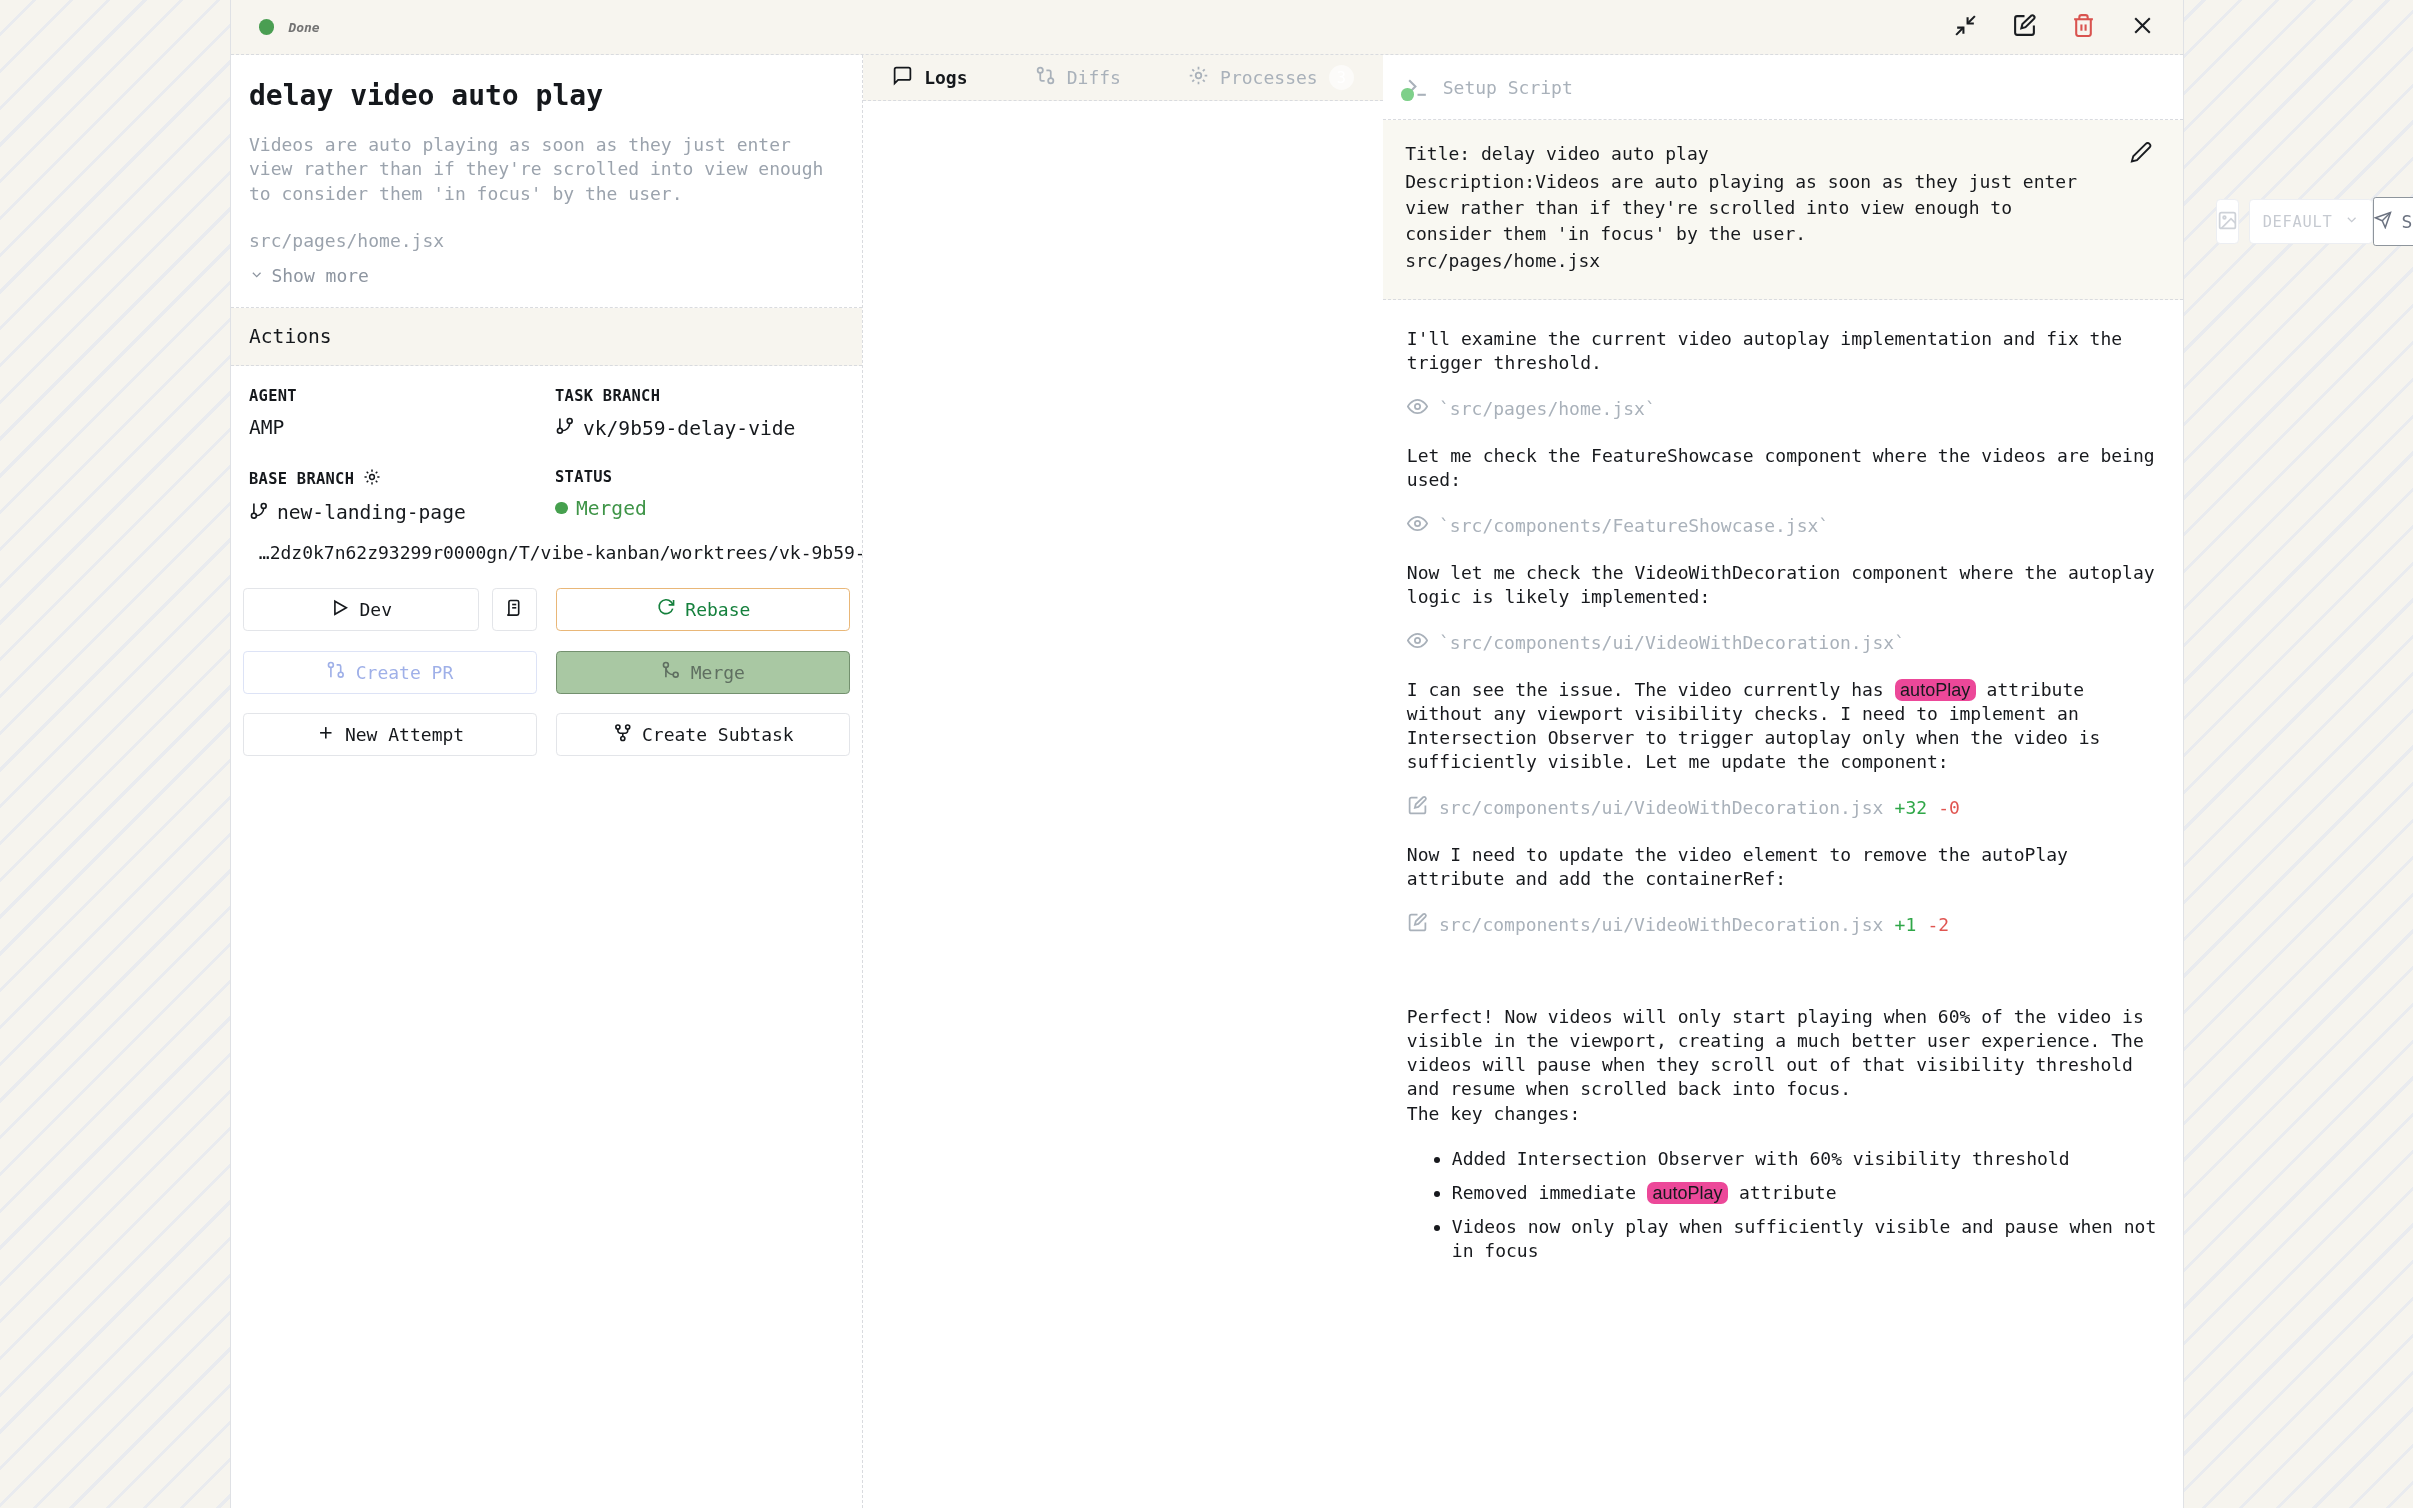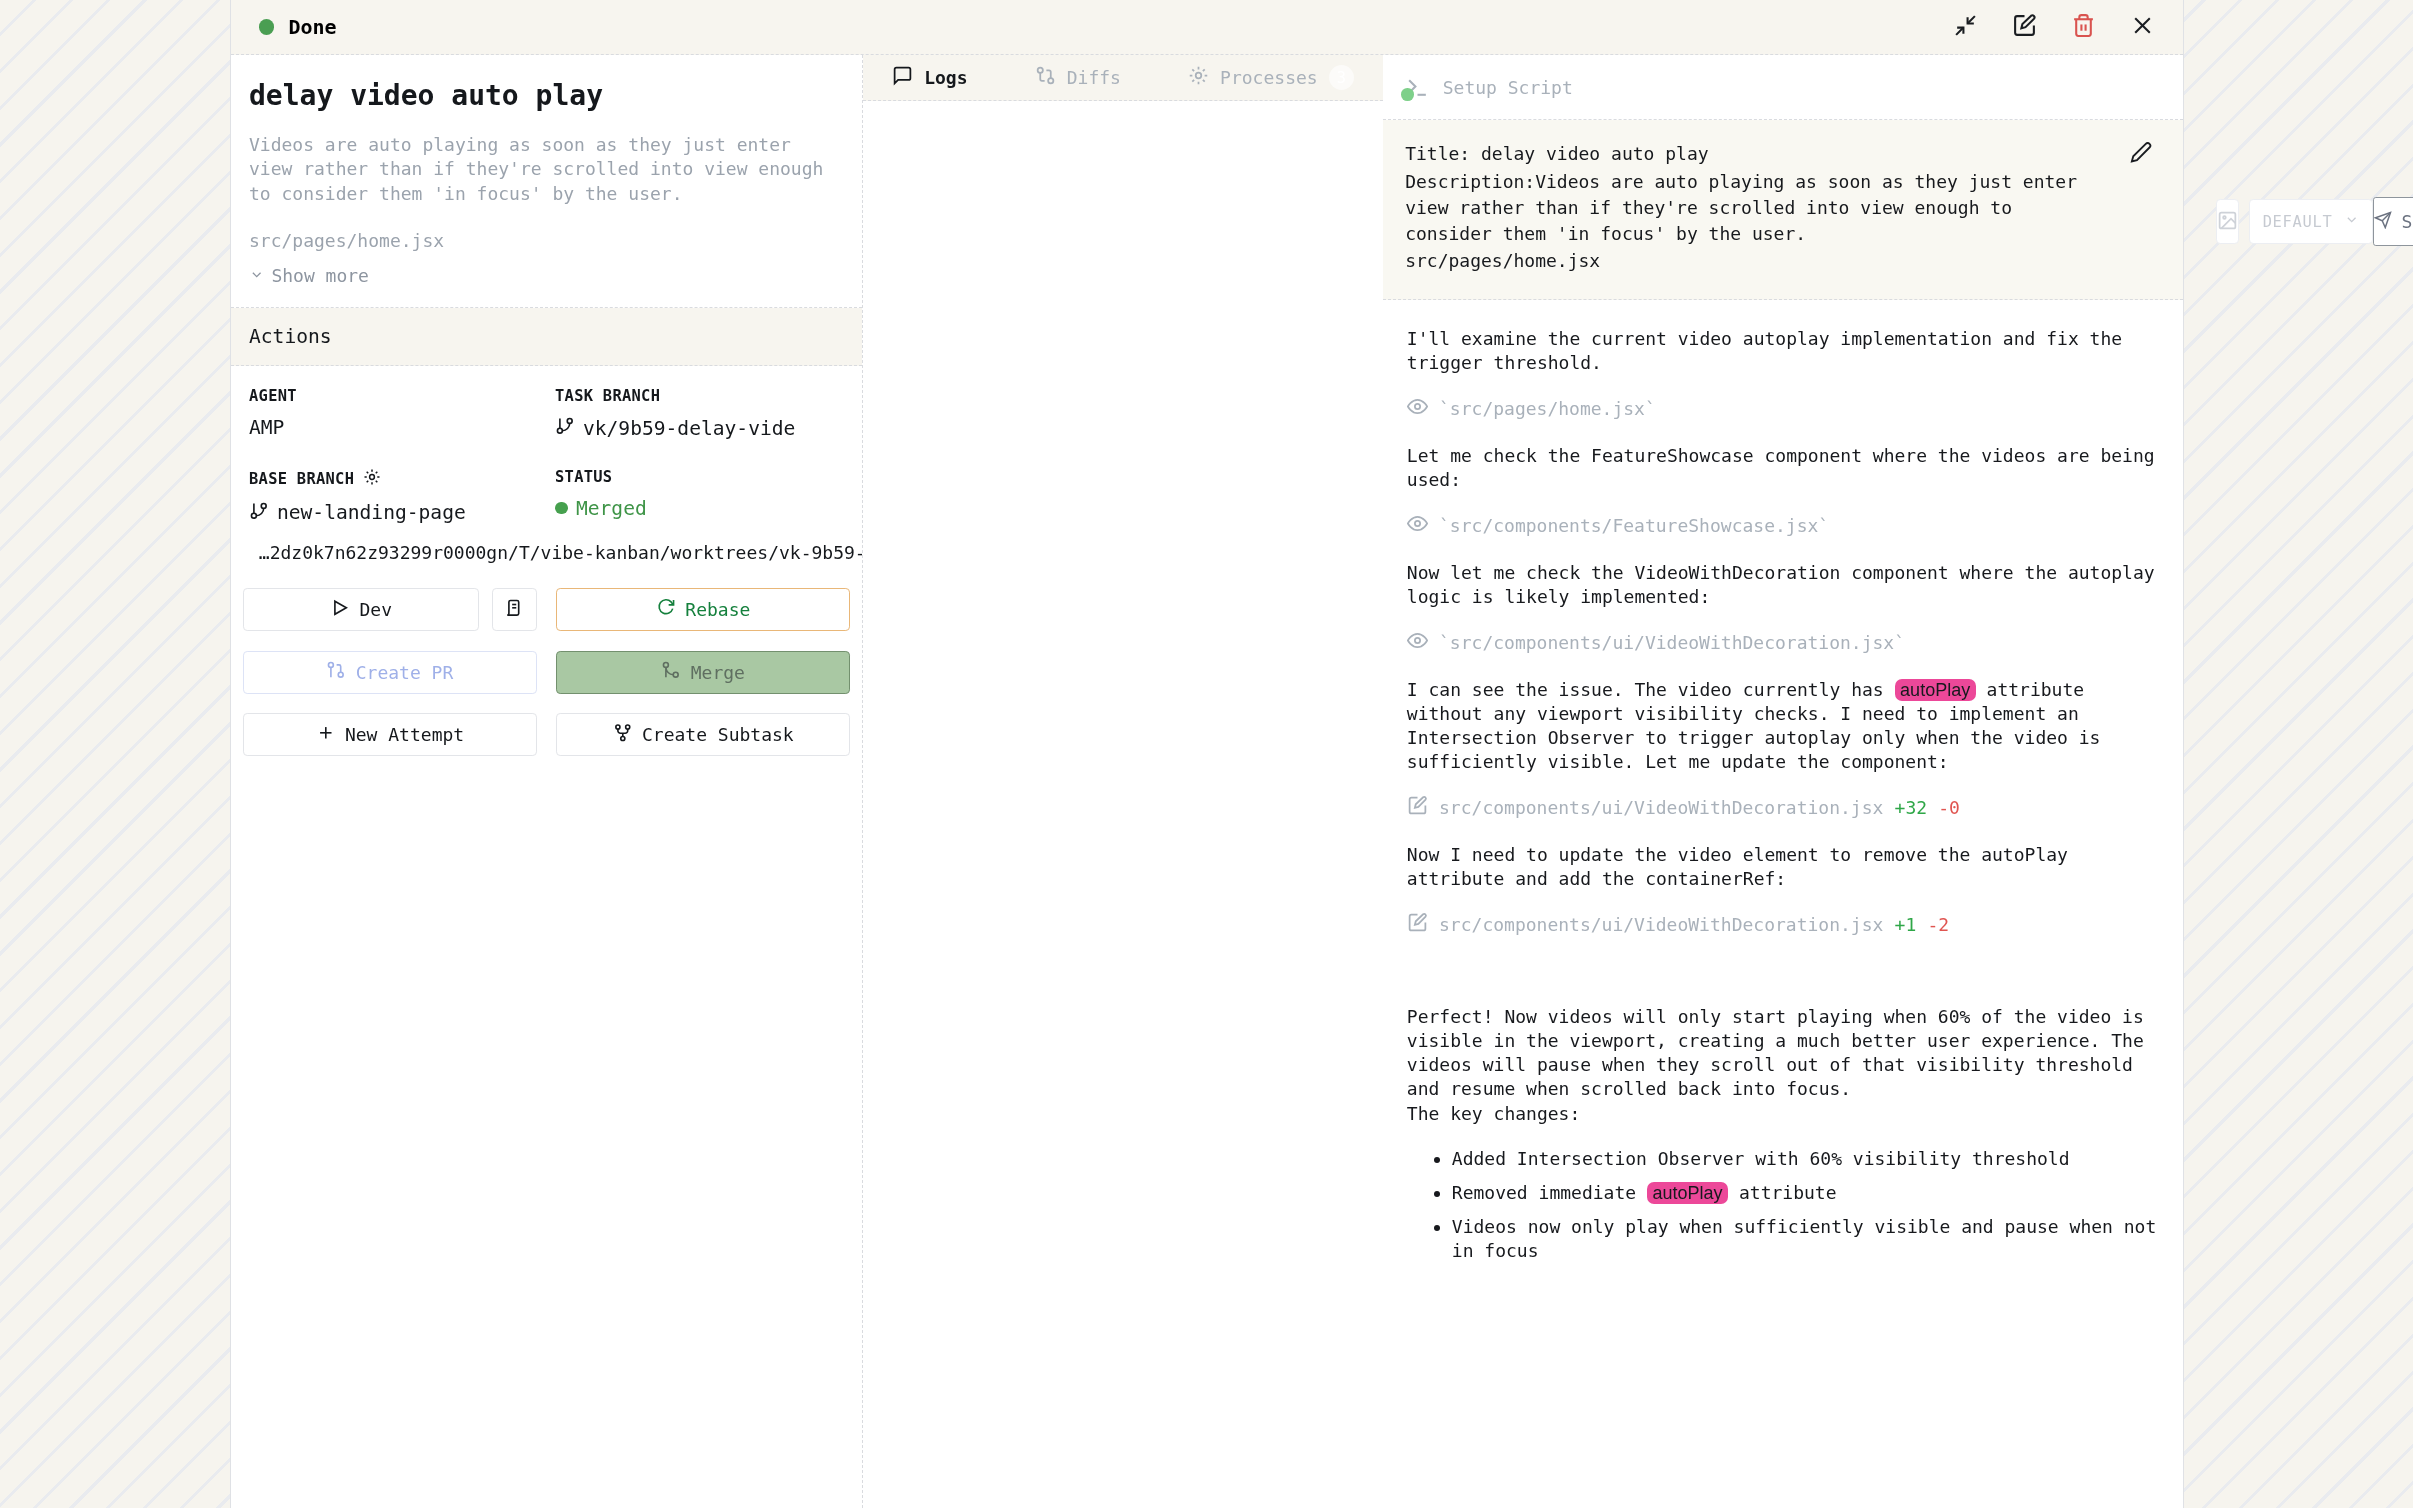--- a/index.html
+++ b/index.html
@@ -14,21 +14,21 @@
     position:absolute; left:230px; top:0; width:1954px; height:1508px;
     background:#fff; border-left:0.7px solid #dfe1e5; border-right:0.7px solid #dfe1e5;
     display:flex; flex-direction:column;
   }
   
   .modal-header {
     flex:none; height:55px; background:#f7f5ef; border-bottom:1.4px dashed #d9dbdf;
     display:flex; align-items:center; padding:0 28px;
   }
   .status-dot { width:15.4px; height:15.4px; border-radius:50%; background:#4a9e52; margin-right:14px; }
-  .header-title { font-size:20px; font-weight:700; color:#000000; }
+  .header-title { font-size:13px; font-weight:700; color:#737373;font-style:italic; }
   .header-actions { margin-left:auto; display:flex; align-items:center; gap:34px; }
   .icon-btn { background:none; border:none; cursor:pointer; color:#1a1d21; display:flex; align-items:center; }
   .icon-btn svg { width:25px; height:25px; }
   .icon-btn.danger { color:#d9534f; }
   
   .modal-body { flex:1; display:flex; min-height:0; }
   .left-col { flex:none; width:632px; border-right:1.4px dashed #d9dbdf; background:#fff; overflow:hidden; }
   .right-col { flex:1; min-width:0; display:flex; }
   
   .task-section { padding:24px 18px 21px 18px; border-bottom:1.4px dashed #d9dbdf; }

